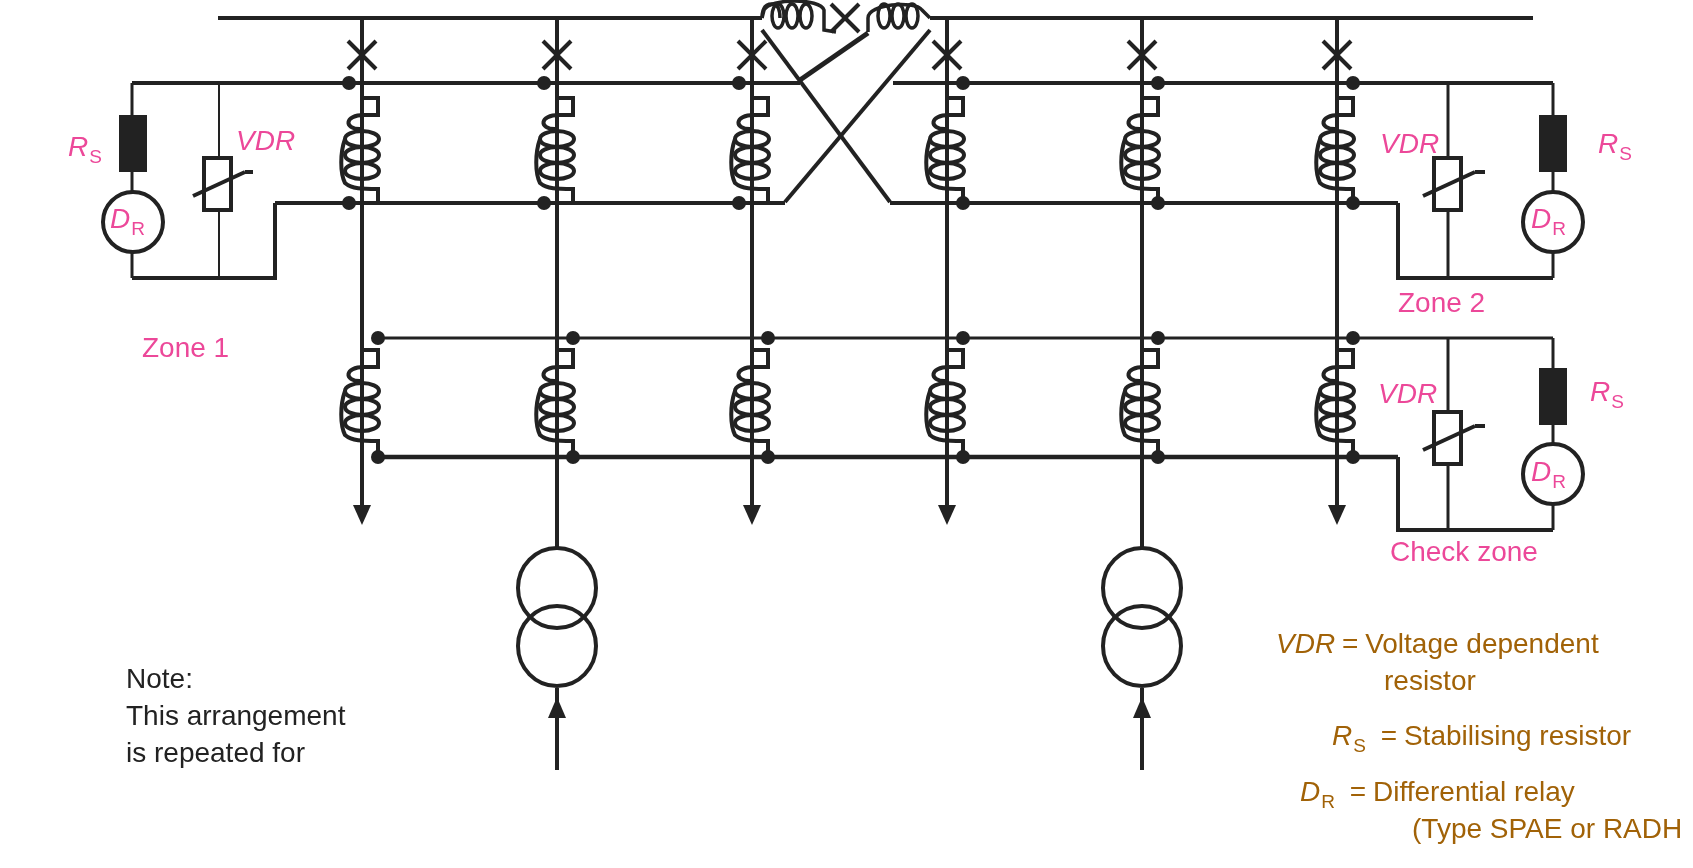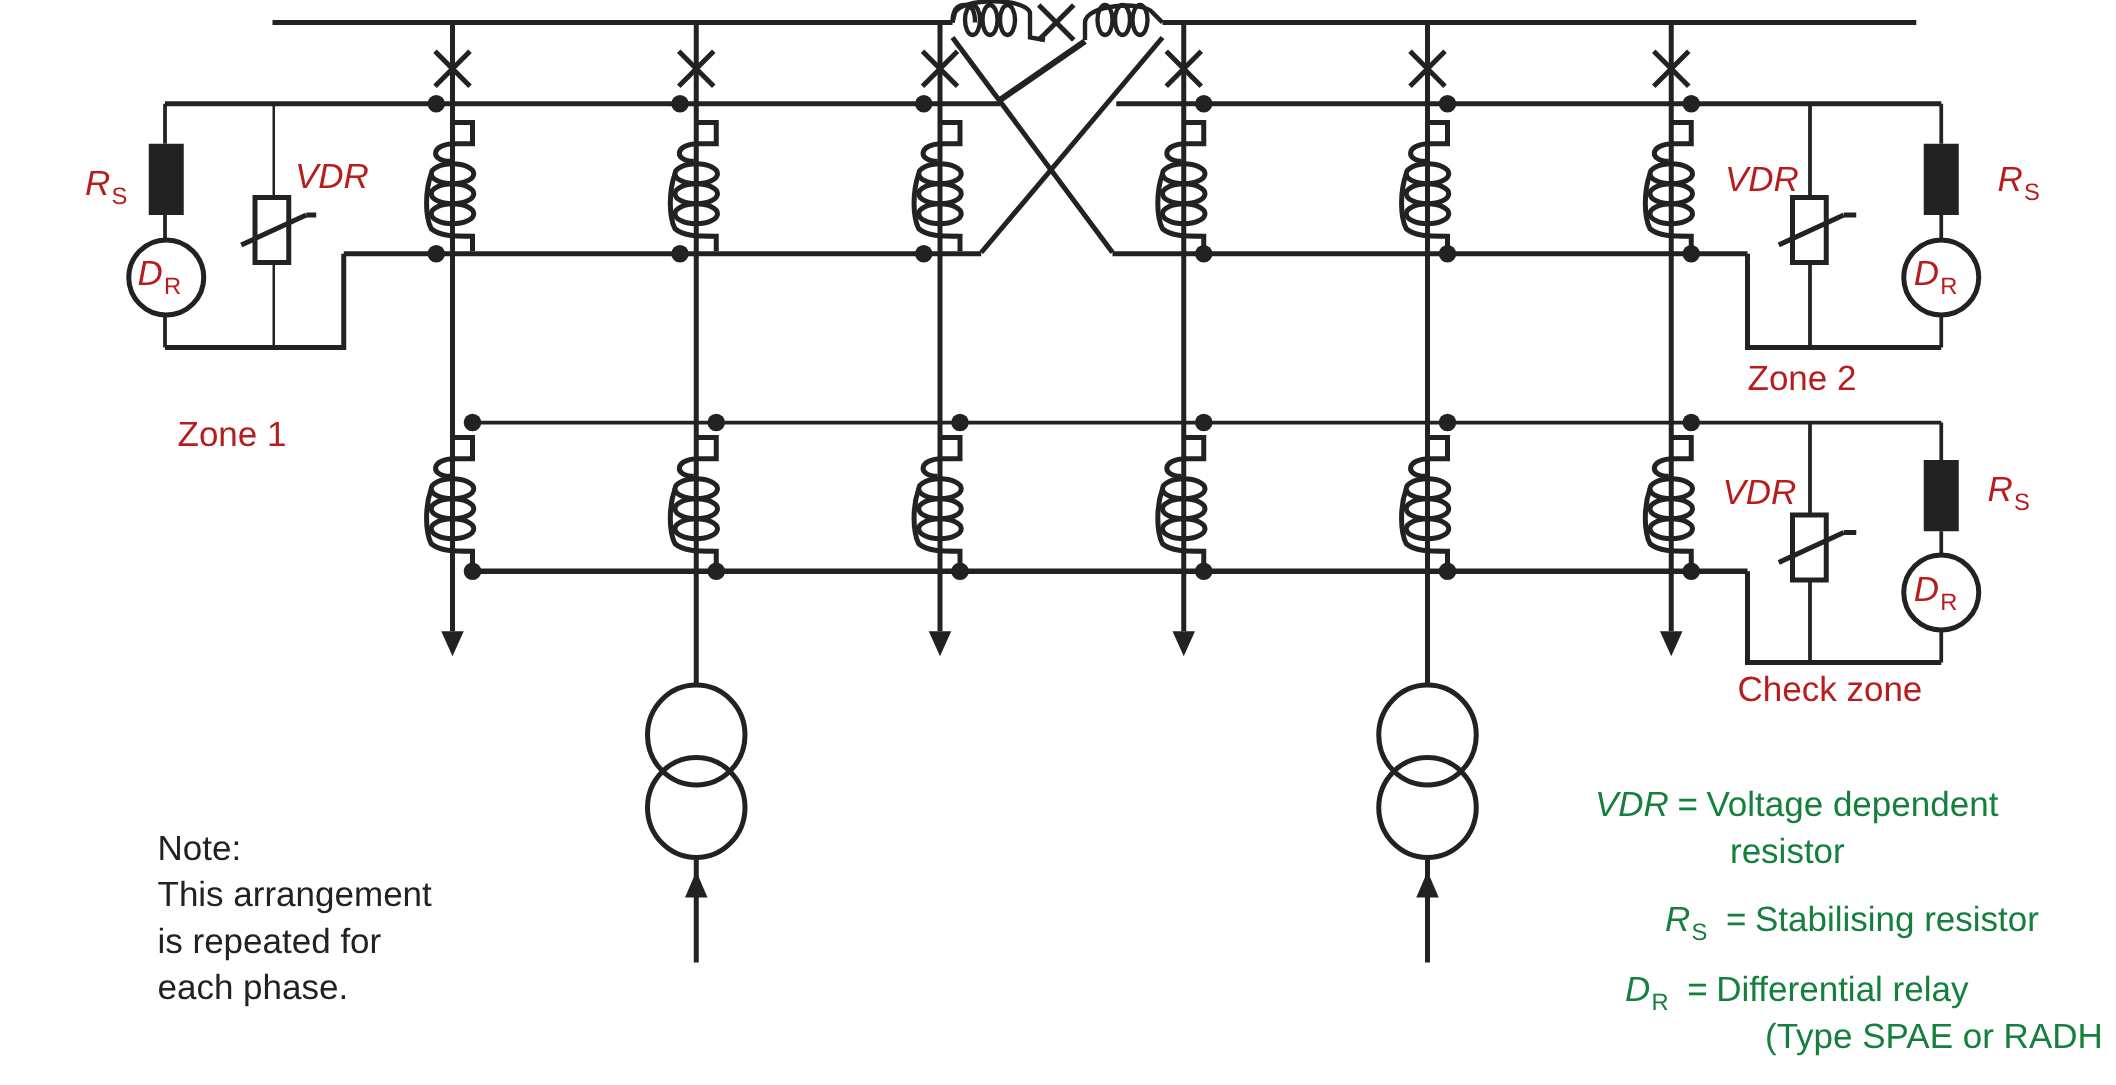--- a/index.html
+++ b/index.html
@@ -1,22 +1,22 @@
 <!DOCTYPE html>
 <html><head>
 <meta charset="utf-8">
 <style>
   html, body { margin: 0; padding: 0; background: #ffffff; }
   body { width: 1693px; height: 868px; overflow: hidden; position: relative; font-family: "Liberation Sans", sans-serif; color: #222222; }
   #diagram { position: absolute; left: 0; top: 0; width: 1693px; height: 868px; }
-  .lbl { position: absolute; font-size: 28px; line-height: 1; white-space: nowrap; color: #b91c1c; }
+  .lbl { position: absolute; font-size: 28px; line-height: 1; white-space: nowrap; color: #ec4899; }
   .it { font-style: italic; }
   .sub { font-size: 19px; font-style: normal; position: relative; top: 7px; margin-left: 1px; }
   .note { position: absolute; left: 126px; top: 612px; font-size: 28px; line-height: 37px; color: #222222; margin-top: 48px; }
-  .legend-row { position: absolute; font-size: 28px; line-height: 1; color: #15803d; white-space: nowrap; }
+  .legend-row { position: absolute; font-size: 28px; line-height: 1; color: #a16207; white-space: nowrap; }
   .legend-row .sym { display: inline-block; text-align: right; }
   .legend-row .eq { display: inline-block; width: 30px; text-align: center; }
 </style>
 </head>
 <body>
 
 <svg id="diagram" viewBox="0 0 1693 868" xmlns="http://www.w3.org/2000/svg">
   <defs>
 
     <g id="ct">
@@ -214,21 +214,20 @@
 
 <div class="lbl it" style="left:1378px; top:380px;">VDR</div>
 <div class="lbl it" style="left:1590px; top:378px;"><span>R</span><span class="sub">S</span></div>
 <div class="lbl it" style="left:1531px; top:458px;"><span>D</span><span class="sub">R</span></div>
 <div class="lbl" style="left:1390px; top:538px;">Check zone</div>
 
 <div class="note">
   <div>Note:</div>
   <div>This arrangement</div>
   <div>is repeated for</div>
-  <div>each phase.</div>
 </div>
 
 <div>
   <div class="legend-row" style="left:1276px; top:630px;">
     <span class="sym it">VDR</span><span class="eq">=</span><span>Voltage dependent</span>
   </div>
   <div class="legend-row" style="left:1384px; top:667px;">
     <span>resistor</span>
   </div>
   <div class="legend-row" style="left:1332px; top:722px;">

